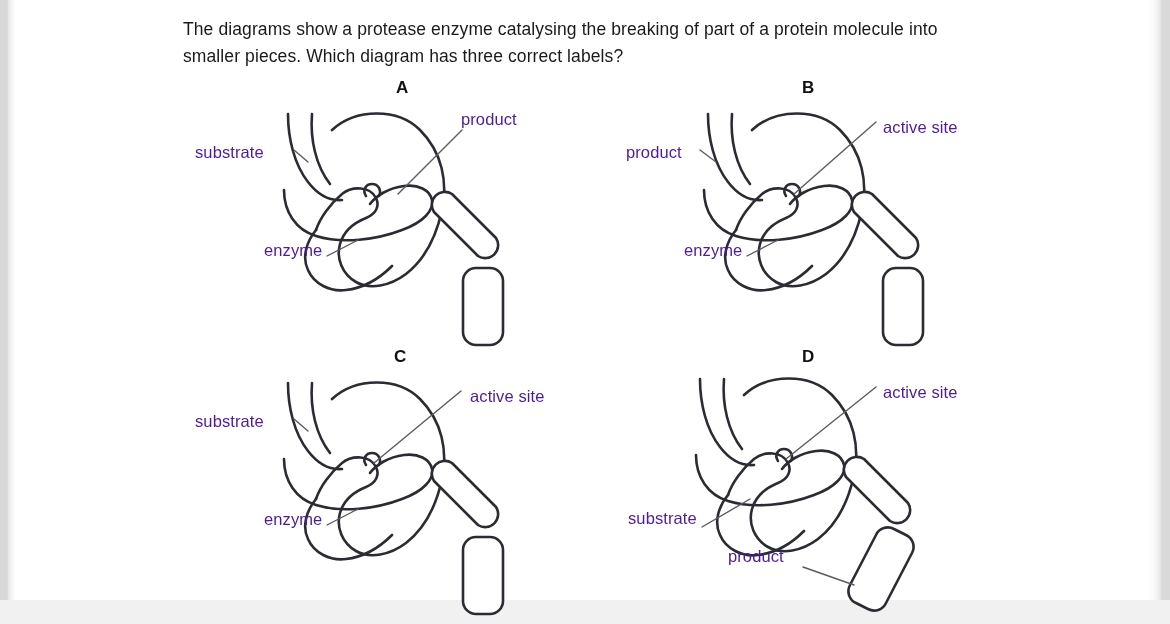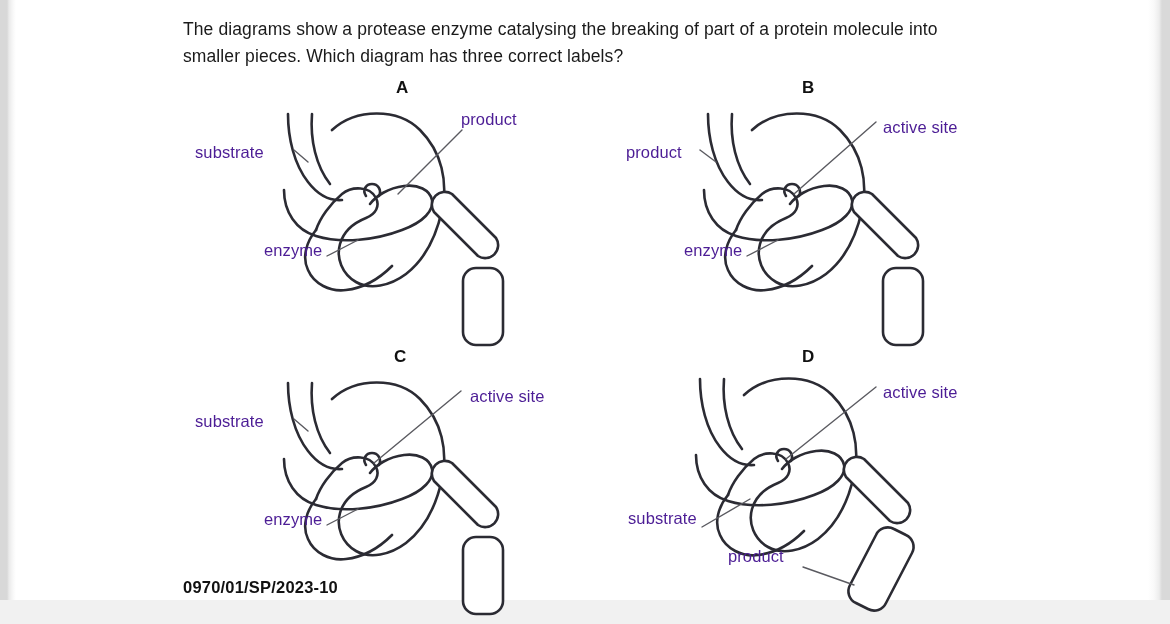--- a/index.html
+++ b/index.html
@@ -245,15 +245,14 @@
       <path class="stroke-rod" d="M296,182 L308,188 A13,13 0 0 1 314,206 L288,256 A13,13 0 0 1 270,262 L258,256 A13,13 0 0 1 252,238 L278,188 A13,13 0 0 1 296,182 Z"></path>
       <line class="leader" x1="278" y1="40" x2="188" y2="112"></line>
       <line class="leader" x1="104" y1="180" x2="152" y2="152"></line>
       <line class="leader" x1="205" y1="220" x2="256" y2="238"></line>
     </svg>
     <div class="lbl" style="left:285px; top:36px;">active site</div>
     <div class="lbl" style="left:30px; top:162px;">substrate</div>
     <div class="lbl" style="left:130px; top:200px;">product</div>
   </div>
 
-  <div id="footer-code">0970/01/SP/2023-10</div>
 
 </div>
 
 </body></html>

